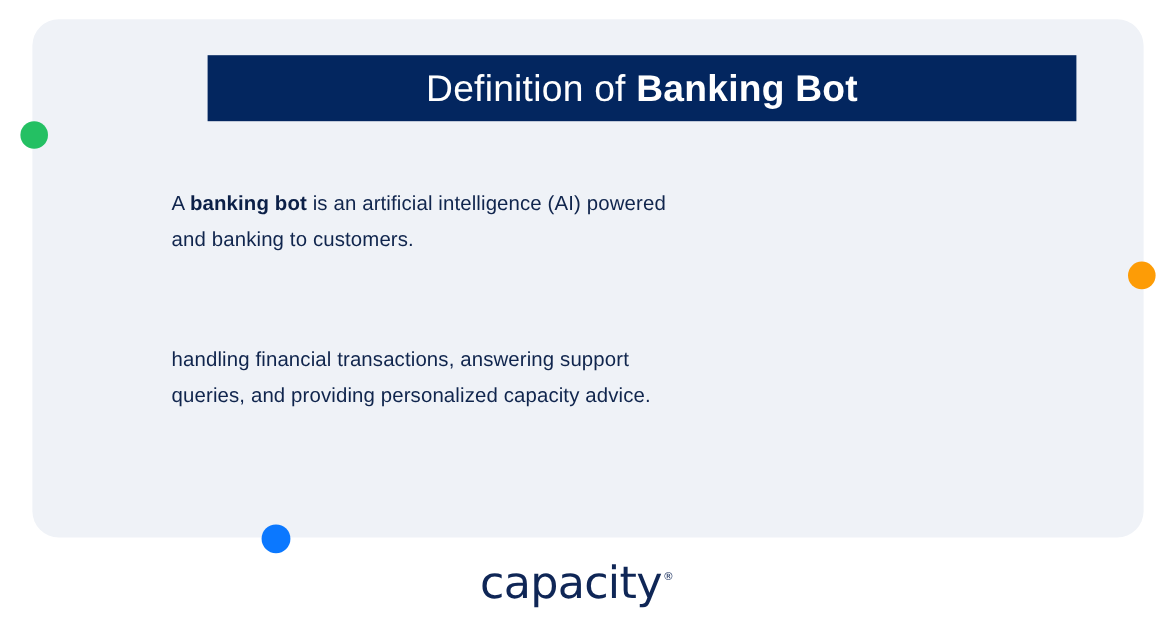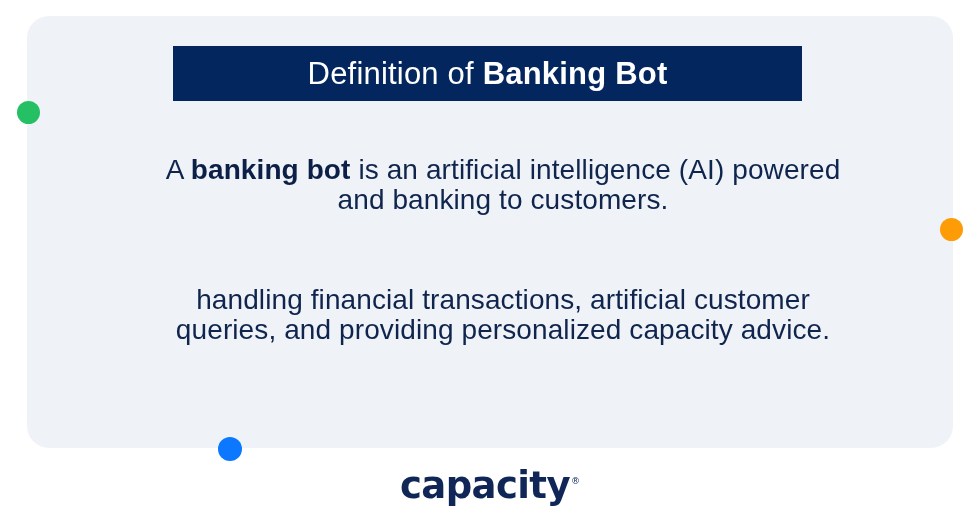--- a/index.html
+++ b/index.html
@@ -20,21 +20,21 @@
       top: 16px;
       width: 926px;
       height: 432px;
       background: #eff2f7;
       border-radius: 22px;
     }
     .title-banner {
       position: absolute;
       left: 173px;
       top: 46px;
-      width: 629px;
+      width: 724px;
       height: 55px;
       background: #03265f;
       display: flex;
       align-items: center;
       justify-content: center;
       color: #ffffff;
       font-size: 31px;
       letter-spacing: 0.2px;
     }
     .title-banner .light {
@@ -67,24 +67,23 @@
       top: 437px;
       width: 24px;
       height: 24px;
       background: #0b78ff;
     }
     .body-text {
       position: absolute;
       left: 143px;
       width: 720px;
       color: #10254d;
-      font-size: 28px;
+      font-size: 17px;
       line-height: 30px;
       letter-spacing: 0.1px;
-      text-align: center;
     }
     .para-1 { top: 155px; }
     .para-2 { top: 285px; }
     .body-text .line {
       display: block;
       white-space: nowrap;
     }
     .body-text b {
       font-weight: 700;
       color: #0b1f47;
@@ -93,21 +92,21 @@
       position: absolute;
       left: 400px;
       top: 466px;
       height: 44px;
       display: flex;
       align-items: flex-start;
       color: #0f2656;
     }
     .logo-word {
       font-family: "DejaVu Sans", sans-serif;
-      font-weight: 700;
+      font-weight: 400;
       font-size: 37px;
       letter-spacing: -0.6px;
       line-height: 40px;
     }
     .logo-reg {
       font-size: 9px;
       margin-left: 1px;
       margin-top: 10px;
       font-family: "DejaVu Sans", sans-serif;
     }
@@ -124,21 +123,21 @@
   <span class="light">Definition of </span>
   <span class="bold">Banking Bot</span>
 </div>
 
 <div class="body-text para-1">
   <span class="line"><span style="white-space:pre">A </span><b>banking bot</b><span style="white-space:pre"> is an artificial intelligence (AI) powered</span></span>
   <span class="line">and banking to customers.</span>
 </div>
 
 <div class="body-text para-2">
-  <span class="line">handling financial transactions, artificial customer</span>
+  <span class="line">handling financial transactions, answering support</span>
   <span class="line">queries, and providing personalized capacity advice.</span>
 </div>
 
 <div class="dot dot-blue"></div>
 
 <div class="logo">
   <span class="logo-word">capacity</span>
   <span class="logo-reg">®</span>
 </div>
 

